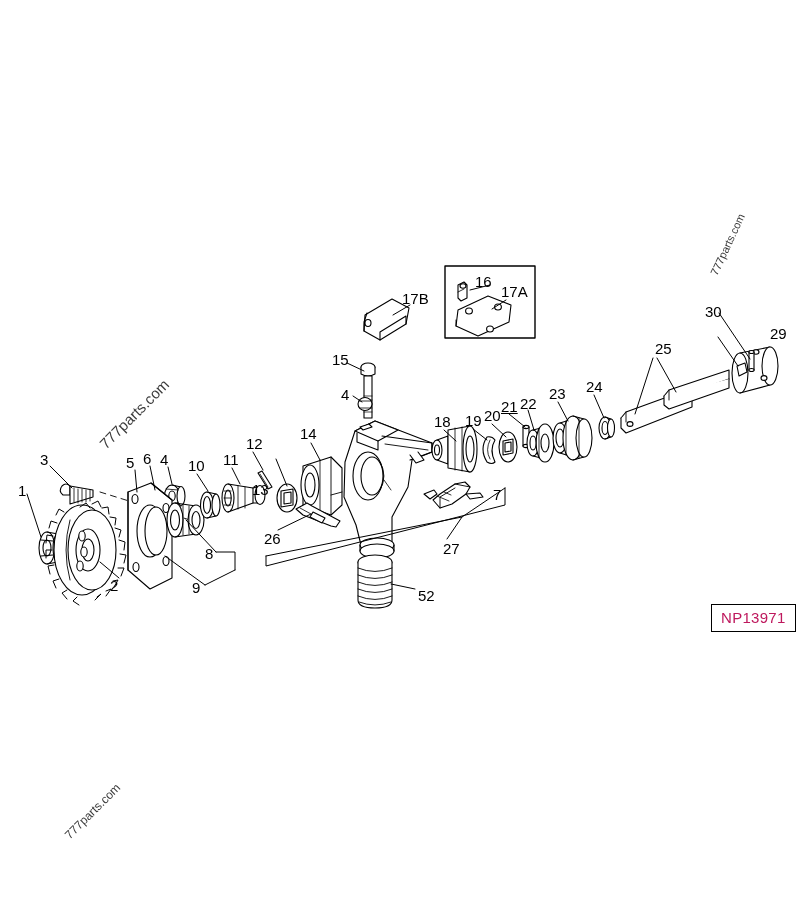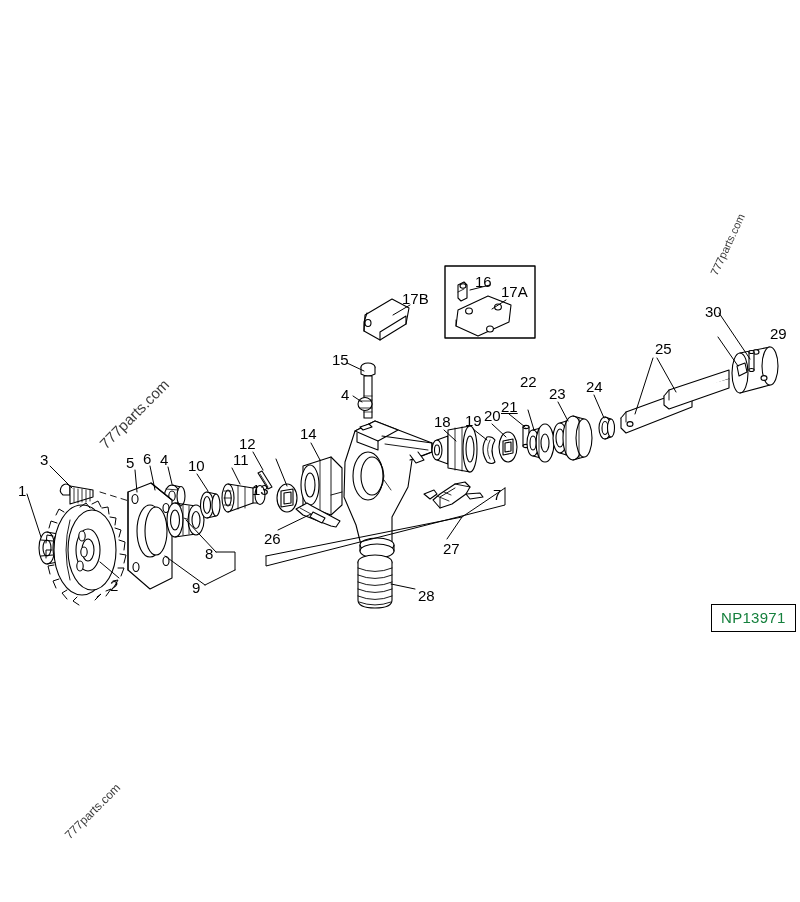--- a/index.html
+++ b/index.html
@@ -31,21 +31,21 @@
     user-select: none;
   }
   .partnum-box {
     position: absolute;
     border: 1.5px solid #000000;
     background: #ffffff;
     padding: 4px 9px 5px 9px;
     font-family: "Liberation Sans", sans-serif;
     font-size: 15px;
     letter-spacing: 0.3px;
-    color: #15803d;
+    color: #be185d;
   }
   .watermark {
     position: absolute;
     font-family: "Liberation Sans", sans-serif;
     color: #2b2b2b;
     white-space: nowrap;
     user-select: none;
     opacity: 0.92;
   }
   .wm-a { font-size: 15px; transform: rotate(-45deg); transform-origin: 0 0; }
@@ -398,40 +398,40 @@
   <div class="callout" style="left:18px;  top:483px;">1</div>
   <div class="callout" style="left:110px; top:578px;">2</div>
   <div class="callout" style="left:40px;  top:452px;">3</div>
   <div class="callout" style="left:160px; top:452px;">4</div>
   <div class="callout" style="left:126px; top:455px;">5</div>
   <div class="callout" style="left:143px; top:451px;">6</div>
   <div class="callout" style="left:493px; top:487px;">7</div>
   <div class="callout" style="left:205px; top:546px;">8</div>
   <div class="callout" style="left:192px; top:580px;">9</div>
   <div class="callout" style="left:188px; top:458px;">10</div>
-  <div class="callout" style="left:233px; top:452px;">11</div>
-  <div class="callout" style="left:239px; top:436px;text-align:right;">12</div>
+  <div class="callout" style="left:223px; top:452px;">11</div>
+  <div class="callout" style="left:246px; top:436px;text-align:right;">12</div>
   <div class="callout" style="left:252px; top:443px;margin-top:39px;">13</div>
   <div class="callout" style="left:300px; top:426px;text-align:center;">14</div>
   <div class="callout" style="left:332px; top:352px;">15</div>
   <div class="callout" style="left:341px; top:387px;">4</div>
   <div class="callout" style="left:475px; top:274px;">16</div>
   <div class="callout" style="left:501px; top:284px;">17A</div>
   <div class="callout" style="left:402px; top:291px;">17B</div>
   <div class="callout" style="left:434px; top:414px;">18</div>
   <div class="callout" style="left:465px; top:413px;">19</div>
   <div class="callout" style="left:484px; top:408px;">20</div>
   <div class="callout" style="left:501px; top:399px;text-decoration:underline;">21</div>
-  <div class="callout" style="left:520px; top:374px;">22</div>
+  <div class="callout" style="left:520px; top:396px;">22</div>
   <div class="callout" style="left:549px; top:386px;">23</div>
   <div class="callout" style="left:586px; top:379px;">24</div>
   <div class="callout" style="left:646px; top:341px;margin-left:9px;">25</div>
   <div class="callout" style="left:264px; top:531px;text-align:center;">26</div>
   <div class="callout" style="left:443px; top:541px;">27</div>
-  <div class="callout" style="left:418px; top:588px;">28</div>
+  <div class="callout" style="left:418px; top:588px;">52</div>
   <div class="callout" style="left:722px; top:326px;margin-left:48px;">29</div>
   <div class="callout" style="left:705px; top:304px;">30</div>
 
   <div class="watermark wm-a" style="left:96px; top:440px;">777parts.com</div>
   <div class="watermark wm-b" style="left:62px; top:832px;">777parts.com</div>
   <div class="watermark wm-c" style="left:708px; top:272px;">777parts.com</div>
 
   <div class="partnum-box" style="left:711px; top:604px;">NP13971</div>
 
 </div>

